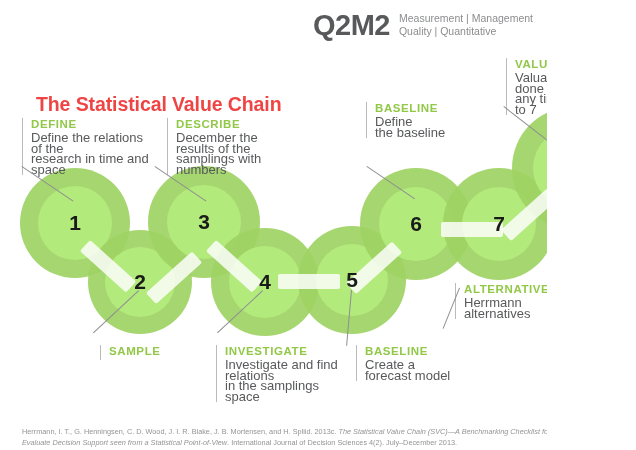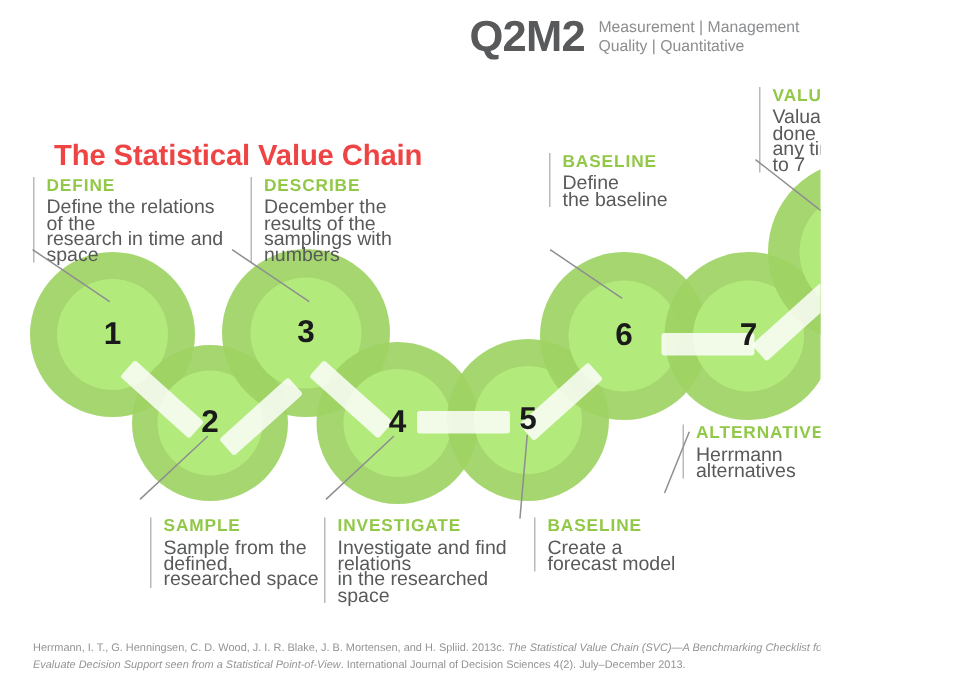--- a/index.html
+++ b/index.html
@@ -238,28 +238,26 @@
   </div>
 
   <div class="label-block" style="left:455px; top:283px; width:124px;">
     <div class="label-title">ALTERNATIVES</div>
     <div class="label-desc">Herrmann
 alternatives</div>
   </div>
 
   <div class="label-block" style="left:100px; top:345px; width:122px;">
     <div class="label-title">SAMPLE</div>
-    <div class="label-desc">Sample from the defined,
-researched space</div>
   </div>
 
   <div class="label-block" style="left:216px; top:345px; width:130px;">
     <div class="label-title">INVESTIGATE</div>
     <div class="label-desc">Investigate and find relations
-in the researched space</div>
+in the samplings space</div>
   </div>
 
   <div class="label-block" style="left:356px; top:345px; width:120px;">
     <div class="label-title">BASELINE</div>
     <div class="label-desc">Create a
 forecast model</div>
   </div>
 
   <div class="footnote">
     <span>Herrmann, I. T., G. Henningsen, C. D. Wood, J. I. R. Blake, J. B. Mortensen, and H. Spliid. 2013c. </span><span class="it">The Statistical Value Chain (SVC)—A Benchmarking Checklist for Decision Makers to Evaluate Decision Support seen from a Statistical Point-of-View</span><span>. International Journal of Decision Sciences 4(2). July–December 2013.</span>

